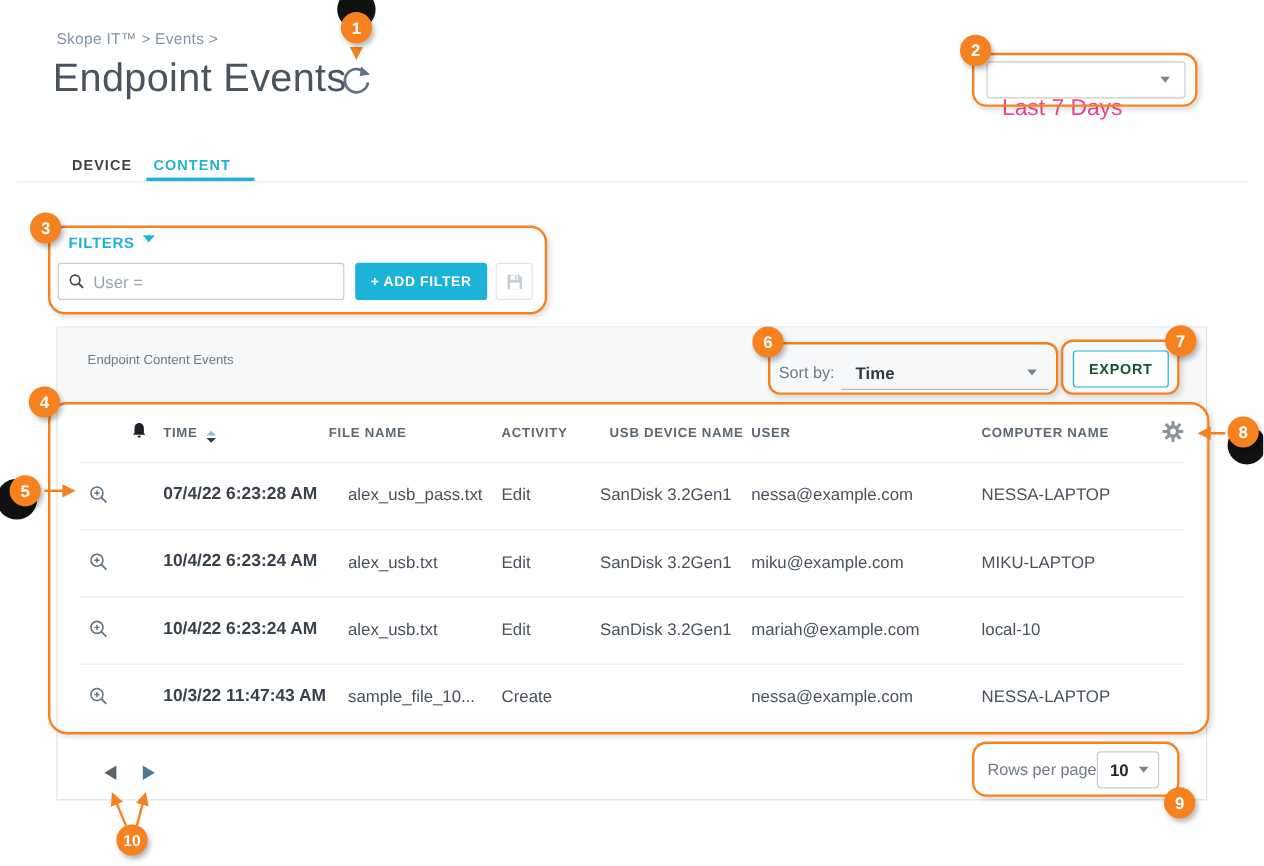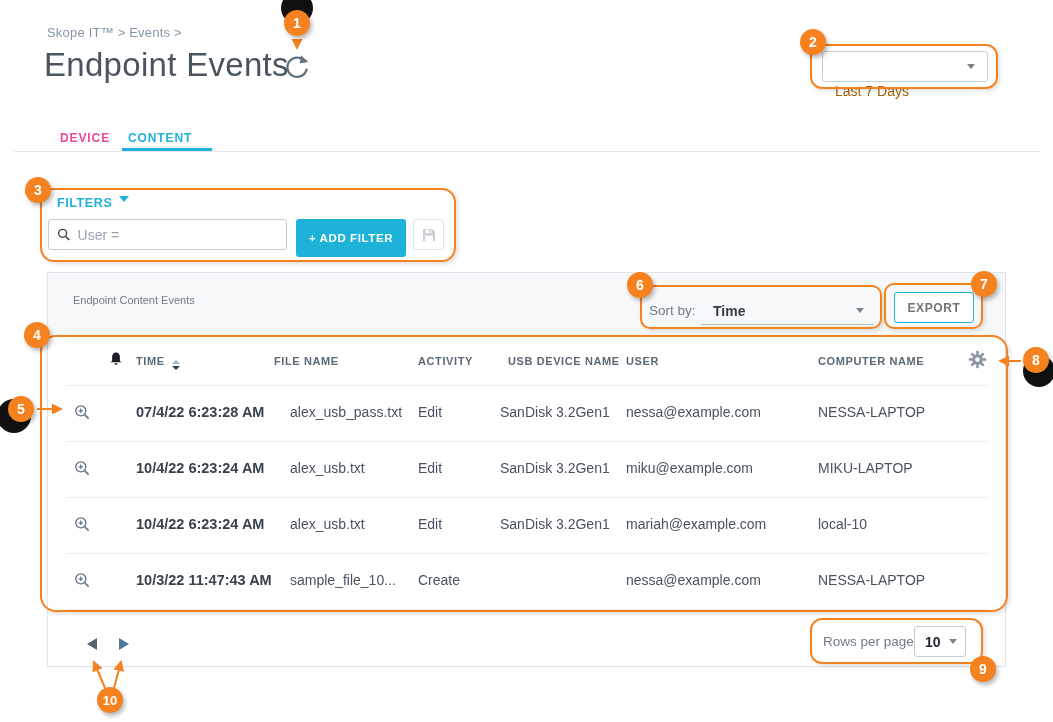--- a/index.html
+++ b/index.html
@@ -7,46 +7,46 @@
   body { font-family:"Liberation Sans","DejaVu Sans",sans-serif; }
   #page { position:relative; width:1053px; height:722px; background:#fff; overflow:hidden;border-radius:6px; }
 
   
   .breadcrumb { position:absolute; left:47px; top:25px; font-size:13px; color:#8494a5; letter-spacing:.2px; }
   .page-title { position:absolute; left:44px; top:46px; font-size:33px; font-weight:300; color:#49545f; letter-spacing:.3px; }
   .refresh-btn { position:absolute; left:283px; top:53px; width:28px; height:28px; cursor:pointer; }
 
   .dropdown { position:absolute; background:#fff; border:1px solid #c8cdd2; border-radius:3px; display:flex; align-items:center; }
   .dd-timerange { left:822px; top:51px; width:166px; height:31px; padding:0 12px; }
-  .dd-value { font-size:14px; color:#a16207;margin-top:48px; }
+  .dd-value { font-size:19px; color:#ec4899;margin-top:48px; }
   .caret { width:0; height:0; border-left:4.5px solid transparent; border-right:4.5px solid transparent; border-top:5.5px solid #79838e; margin-left:auto; }
 
   
   .tab { position:absolute; top:131px; font-size:12px; font-weight:bold; letter-spacing:.9px; cursor:pointer; }
-  .tab-device { left:60px; color:#ec4899; }
+  .tab-device { left:60px; color:#404040; }
   .tab-content { left:128px; color:#1db3d8; }
   .tab-underline { position:absolute; left:122px; top:148px; width:90px; height:3px; background:#1db3d8; }
   .tabs-divider { position:absolute; left:14px; top:151px; width:1026px; height:1px; background:#e4e8eb; }
 
   
   .filters-label { position:absolute; left:57px; top:196px; font-size:12.5px; font-weight:bold; letter-spacing:.6px; color:#1db3d8; cursor:pointer; display:flex; align-items:flex-start; }
   .tri-down-teal { width:0; height:0; border-left:5.5px solid transparent; border-right:5.5px solid transparent; border-top:6.5px solid #1db3d8; margin-left:7px; }
   .search-box { position:absolute; left:48px; top:219px; width:239px; height:31px; border:1px solid #c8cdd2; border-radius:3px; display:flex; align-items:center; padding:0 8px; }
   .search-box input { border:none; outline:none; font-family:inherit; font-size:14px; color:#9aa5b1; width:100%; margin-left:7px; background:transparent; }
-  .btn-add-filter { position:absolute; left:296px; top:219px; width:110px; height:38px; background:#1db3d8; color:#fff; border:none; border-radius:3px; font-family:inherit; font-size:11.5px; font-weight:bold; letter-spacing:.6px; cursor:pointer; }
+  .btn-add-filter { position:absolute; left:296px; top:219px; width:110px; height:31px; background:#1db3d8; color:#fff; border:none; border-radius:3px; font-family:inherit; font-size:11.5px; font-weight:bold; letter-spacing:.6px; cursor:pointer; }
   .btn-save-filter { position:absolute; left:413px; top:219px; width:31px; height:31px; background:#fff; border:1px solid #dfe3e7; border-radius:3px; display:flex; align-items:center; justify-content:center; cursor:pointer; }
 
   
   .card { position:absolute; left:47px; top:272px; width:959px; height:395px; background:#fff; border:1px solid #dfe3e7; }
   .card-band { position:absolute; left:0; top:0; width:957px; height:63px; background:#f7f8f9; }
   .panel-title { position:absolute; left:25px; top:21px; font-size:11px; color:#6e7a87; }
   .sort-label { position:absolute; left:601px; top:30px; font-size:13.5px; color:#6e7a87; }
   .sort-select { position:absolute; left:653px; top:24px; width:173px; height:28px; border-bottom:1px solid #b4bcc4; display:flex; align-items:center; padding:0 10px 0 12px; cursor:pointer; background:transparent; }
   .sort-value { font-size:14px; font-weight:bold; color:#333a41; }
-  .btn-export { position:absolute; left:846px; top:19px; width:80px; height:31px; background:#fff; border:1px solid #1db3d8; border-radius:3px; color:#737373; font-family:inherit; font-size:12px; font-weight:bold; letter-spacing:.6px; cursor:pointer; }
+  .btn-export { position:absolute; left:846px; top:19px; width:80px; height:31px; background:#fff; border:1px solid #1db3d8; border-radius:3px; color:#14532d; font-family:inherit; font-size:12px; font-weight:bold; letter-spacing:.6px; cursor:pointer; }
 
   .th { position:absolute; top:82px; font-size:11px; font-weight:bold; letter-spacing:.6px; color:#5c6873; white-space:nowrap; }
   .bell-wrap { position:absolute; left:60px; top:78px; cursor:pointer; }
   .gear-wrap { position:absolute; right:18px; top:77px; cursor:pointer; }
   .sort-arrows { display:inline-flex; flex-direction:column; gap:2px; margin-left:7px; vertical-align:1px; }
   .sa-up { width:0; height:0; border-left:4px solid transparent; border-right:4px solid transparent; border-bottom:4.5px solid #9db3c6; }
   .sa-down { width:0; height:0; border-left:4px solid transparent; border-right:4px solid transparent; border-top:4.5px solid #2f3e4a; }
 
   .sep { position:absolute; left:18px; width:921px; height:1px; background:#e9edf0; }
   .row { position:absolute; left:0; width:957px; height:56px; cursor:pointer; }

